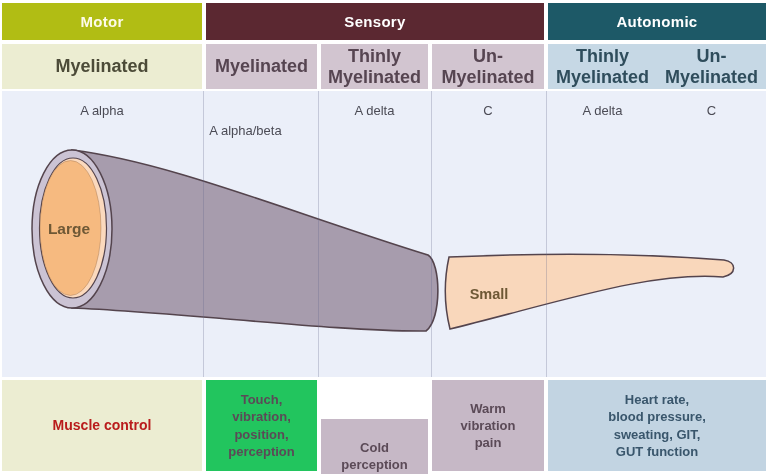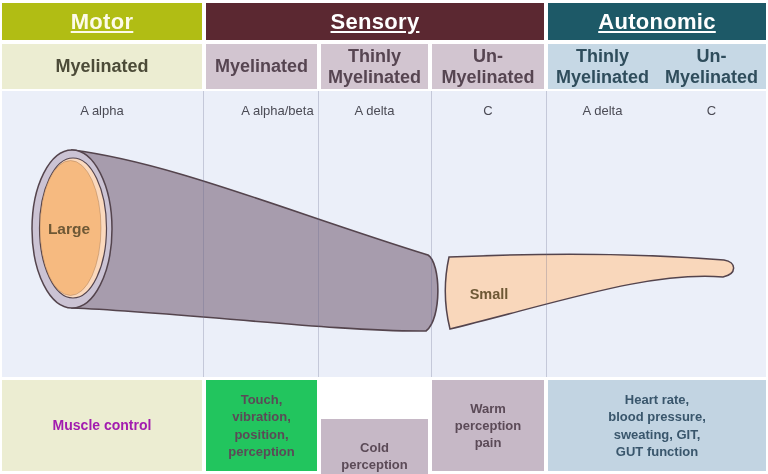--- a/index.html
+++ b/index.html
@@ -3,45 +3,45 @@
 <meta charset="utf-8">
 <style>
   html,body{margin:0;padding:0;background:#ffffff;}
   .stage{
     position:relative;width:768px;height:474px;background:#ffffff;
     font-family:"Liberation Sans",sans-serif;overflow:hidden;
   }
   .cell{position:absolute;display:flex;align-items:center;justify-content:center;text-align:center;box-sizing:border-box;}
   .pre{white-space:pre-line;}
   
-  .hd{top:3px;height:37px;font-size:22px;font-weight:700;color:#ffffff;letter-spacing:.3px;text-decoration:underline;}
+  .hd{top:3px;height:37px;font-size:15px;font-weight:700;color:#ffffff;letter-spacing:.3px;}
   .hd-motor{left:2px;width:200px;background:#b1bd14;color:#fdfbe9;}
   .hd-sensory{left:206px;width:338px;background:#5b2831;}
   .hd-autonomic{left:548px;width:218px;background:#1d5967;}
   
   .sub{top:44px;height:45px;font-size:18px;font-weight:700;line-height:1.15;}
   .sub-motor{left:2px;width:200px;background:#ecedd2;color:#4c4b38;}
   .sub-s1{left:206px;width:111px;background:#d2c5d0;color:#564551;}
   .sub-s2{left:321px;width:107px;background:#d2c5d0;color:#564551;}
   .sub-s3{left:432px;width:112px;background:#d2c5d0;color:#564551;}
   .sub-auto{left:548px;width:218px;background:#c6d8e5;color:#2f4d5c;display:flex;}
   .sub-auto .half{width:50%;display:flex;align-items:center;justify-content:center;text-align:center;}
   
   .canvas{position:absolute;left:2px;top:91px;width:764px;height:286px;background:#ebeff9;}
   .fiber{position:absolute;top:9px;height:20px;display:flex;align-items:center;justify-content:center;
          font-size:13px;color:#4b4b55;}
-  .f1{left:0;width:200px;} .f2{left:220px;width:111px;} .f3{left:319px;width:107px;}
+  .f1{left:0;width:200px;} .f2{left:188px;width:111px;margin-top:20px;} .f3{left:319px;width:107px;}
   .f4{left:430px;width:112px;} .f5{left:546px;width:109px;} .f6{left:655px;width:109px;}
   .vline{position:absolute;top:0;width:1px;height:286px;background:rgba(96,102,138,0.28);}
   .vl1{left:201px;} .vl2{left:316px;} .vl3{left:429px;} .vl4{left:544px;}
   .nerve-svg{position:absolute;left:0;top:0;}
   .svg-label{font-family:"Liberation Sans",sans-serif;font-weight:700;fill:#6e5835;}
   
   .fn{top:380px;height:91px;font-size:13px;font-weight:700;line-height:1.32;}
-  .fn-motor{left:2px;width:200px;background:#ecedd2;color:#a21caf;font-size:14px;}
+  .fn-motor{left:2px;width:200px;background:#ecedd2;color:#b91c1c;font-size:14px;}
   .fn-s1{left:206px;width:111px;background:#22c55e;color:#5b4a57;}
   .fn-s2{left:321px;width:107px;background:#c6b8c6;color:#5b4a57;margin-top:39px;}
   .fn-s3{left:432px;width:112px;background:#c6b8c6;color:#5b4a57;}
   .fn-auto{left:548px;width:218px;background:#c2d4e2;color:#39566c;}
 </style>
 </head>
 <body>
 
 <div class="stage">
 
@@ -99,20 +99,20 @@
 
   <div class="cell fn fn-motor">Muscle control</div>
   <div class="cell fn fn-s1 pre">Touch,
 vibration,
 position,
 perception</div>
   <div class="cell fn fn-s2 pre">Cold
 perception
 pain</div>
   <div class="cell fn fn-s3 pre">Warm
-perception
+vibration
 pain</div>
   <div class="cell fn fn-auto pre">Heart rate,
 blood pressure,
 sweating, GIT,
 GUT function</div>
 
 </div>
 
 </body></html>

